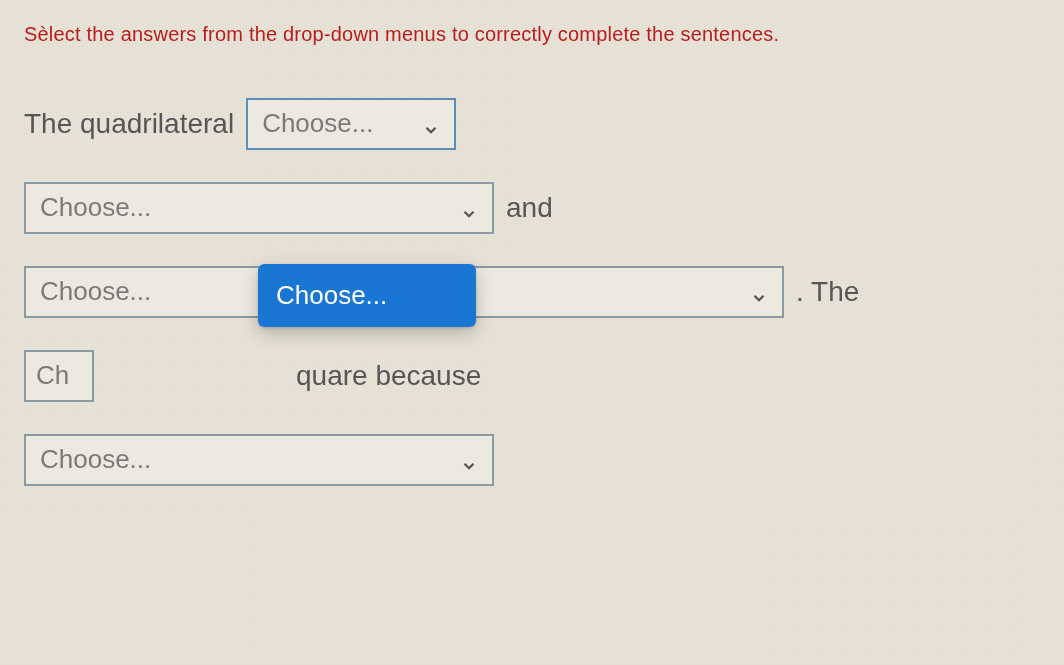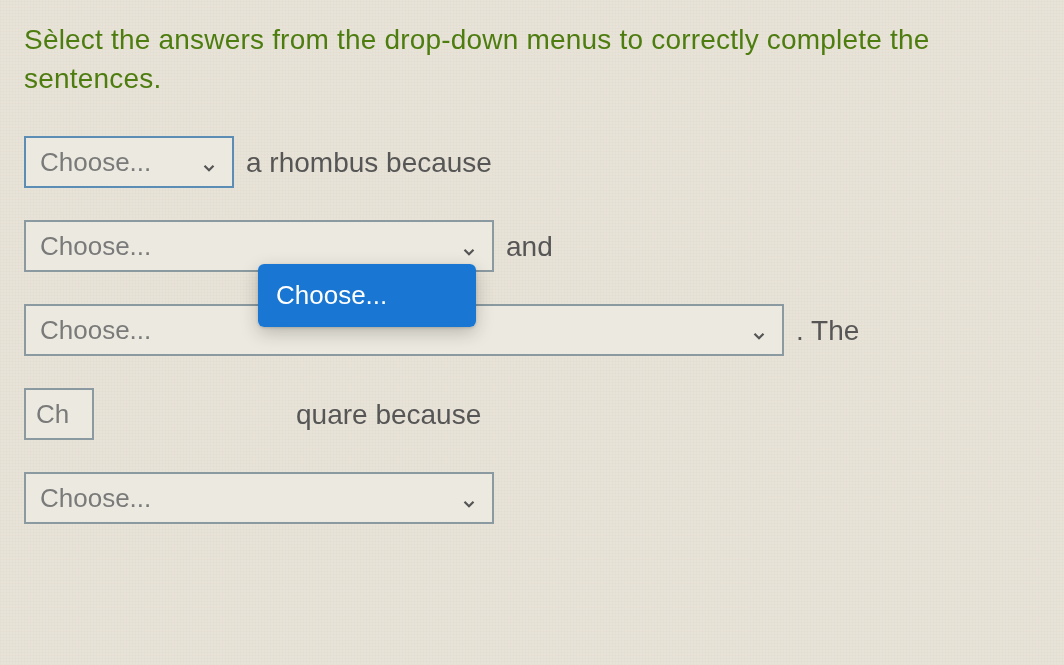--- a/index.html
+++ b/index.html
@@ -10,24 +10,24 @@
         repeating-linear-gradient(0deg, rgba(200,190,170,0.08) 0px, rgba(200,190,170,0.08) 1px, transparent 1px, transparent 3px),
         repeating-linear-gradient(90deg, rgba(200,190,170,0.08) 0px, rgba(200,190,170,0.08) 1px, transparent 1px, transparent 3px);
       width: 1064px;
       height: 665px;
       padding: 20px 24px;
       color: #5a5a5a;
       position: relative;
       overflow: hidden;
     }
     .instructions {
-      font-size: 28px;
+      font-size: 20px;
       line-height: 1.4;
-      color: #4d7c0f;
-      margin-bottom: 38px;
+      color: #b91c1c;
+      margin-bottom: 50px;
       letter-spacing: 0.2px;
     }
     .sentence-area {
       font-size: 28px;
       color: #565656;
       line-height: 1.2;
     }
     .row {
       display: flex;
       align-items: center;
@@ -85,29 +85,29 @@
     }
   </style>
 </head>
 <body>
 
 <div class="instructions">Sèlect the answers from the drop-down menus to correctly complete the sentences.</div>
 
 <div class="sentence-area">
 
   <div class="row">
+    <span class="txt-static">The quadrilateral</span>
     <div class="select-box active small" style="min-width:210px;">
       <span>Choose...</span>
       <span class="chev">
         <svg viewBox="0 0 24 24" fill="none" stroke="#555" stroke-width="3">
             <polyline points="6 9 12 15 18 9"></polyline>
           </svg>
       </span>
     </div>
-    <span class="txt-static">a rhombus because</span>
   </div>
 
   <div class="row">
     <div class="select-box medium">
       <span>Choose...</span>
       <span class="chev">
         <svg viewBox="0 0 24 24" fill="none" stroke="#555" stroke-width="3">
             <polyline points="6 9 12 15 18 9"></polyline>
           </svg>
       </span>

